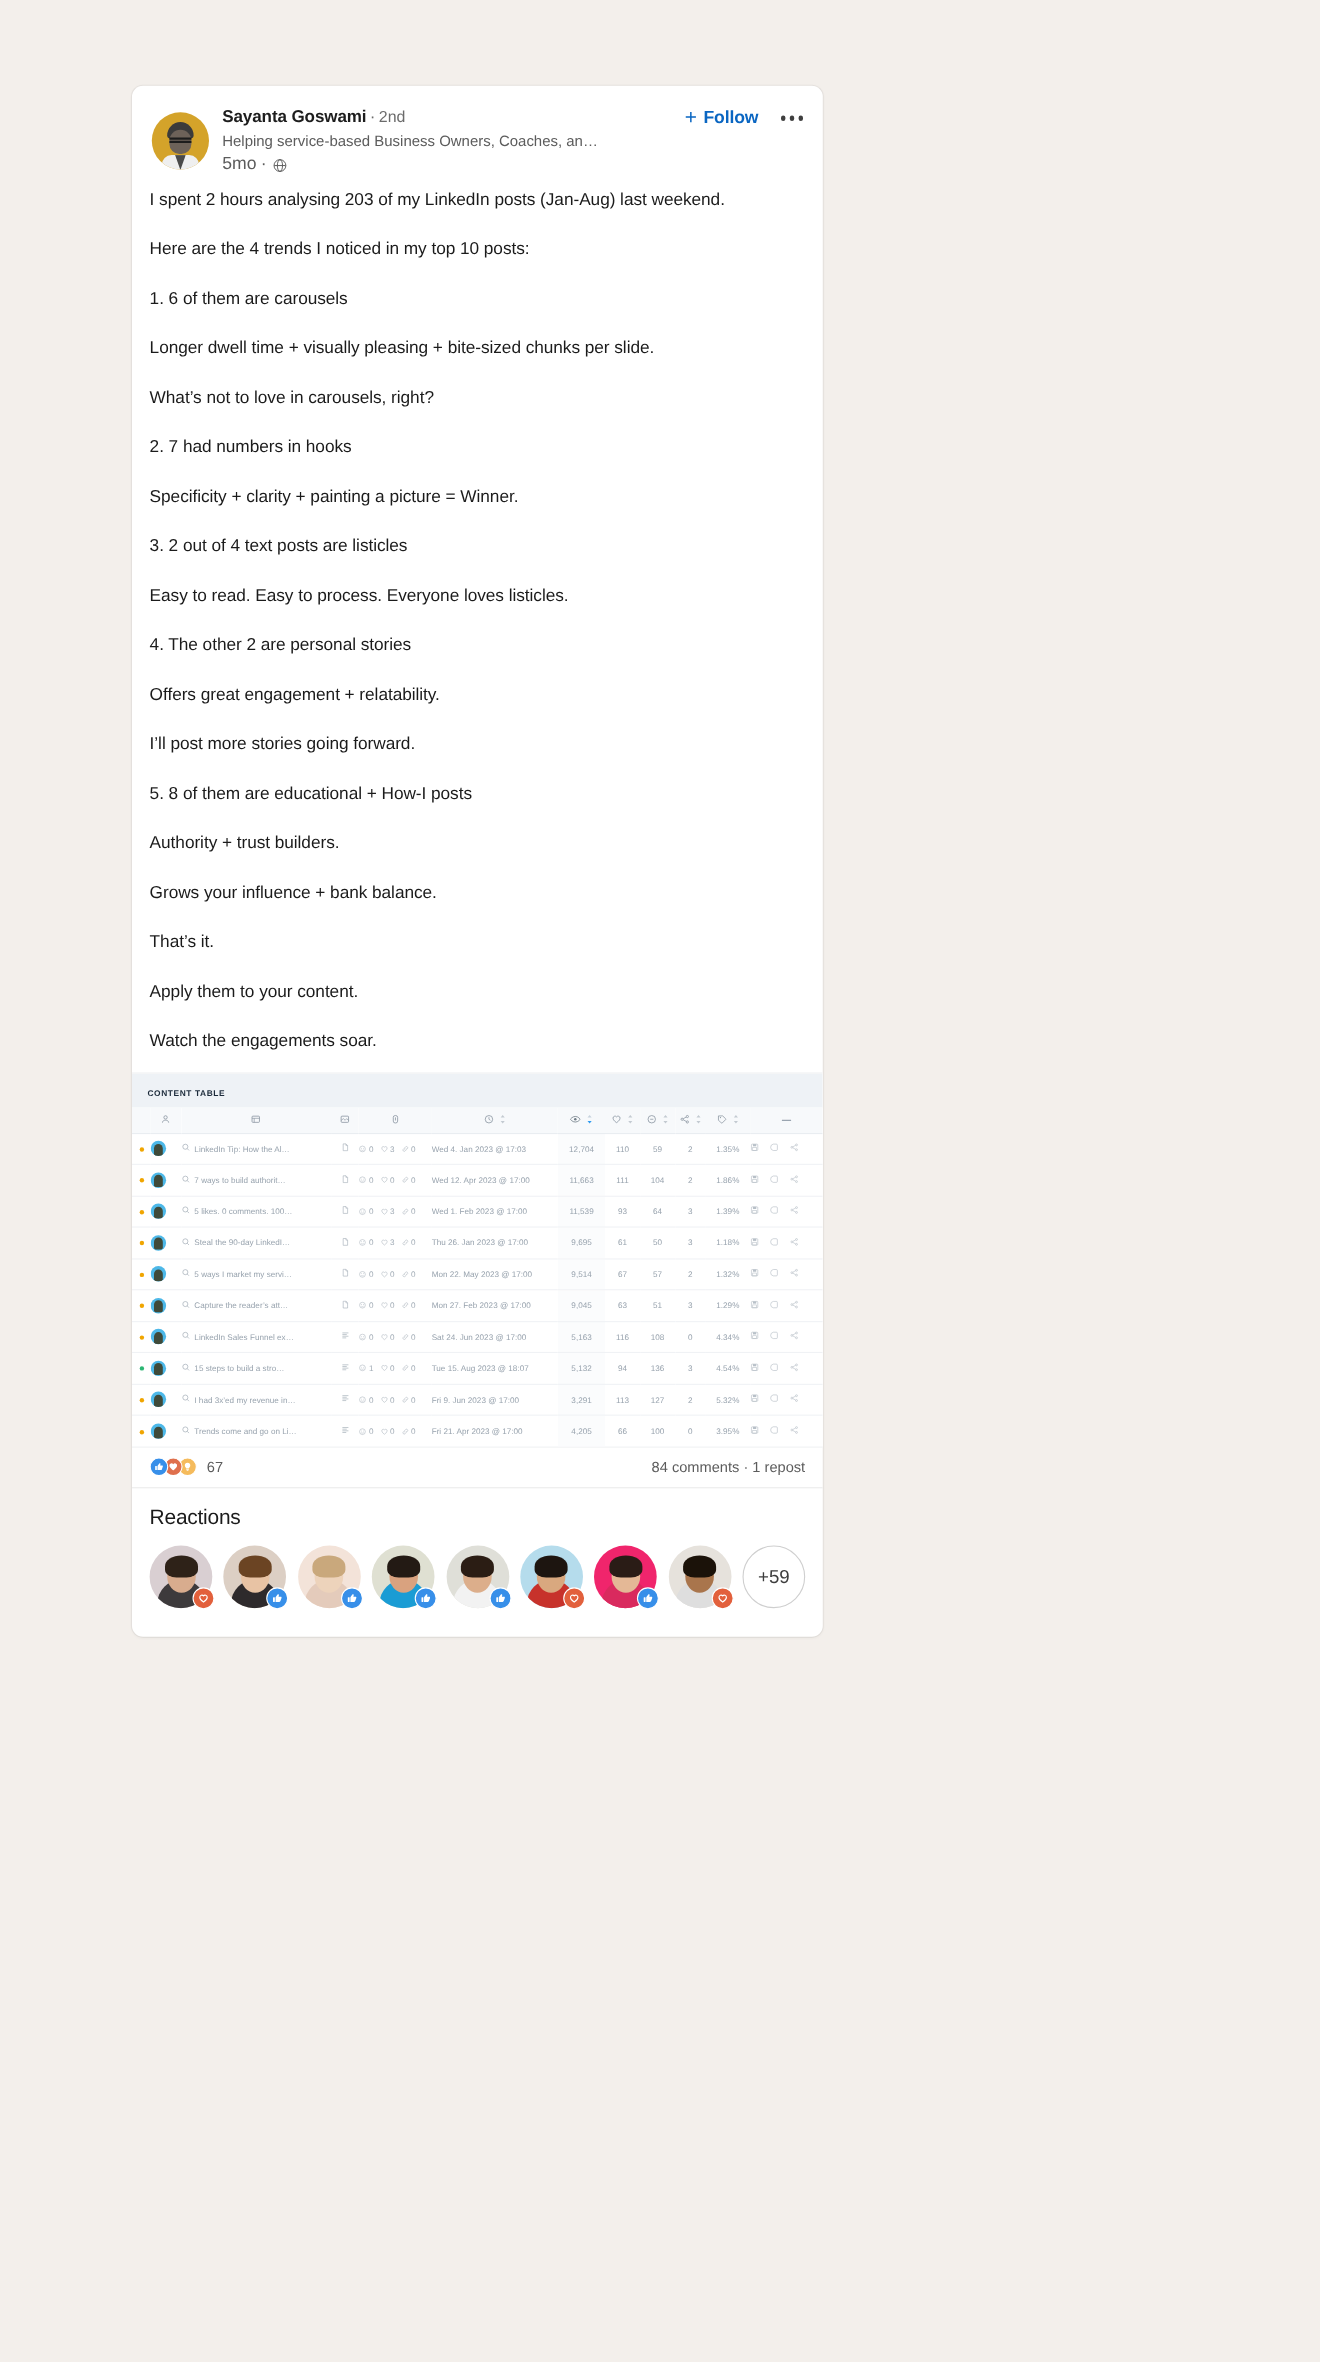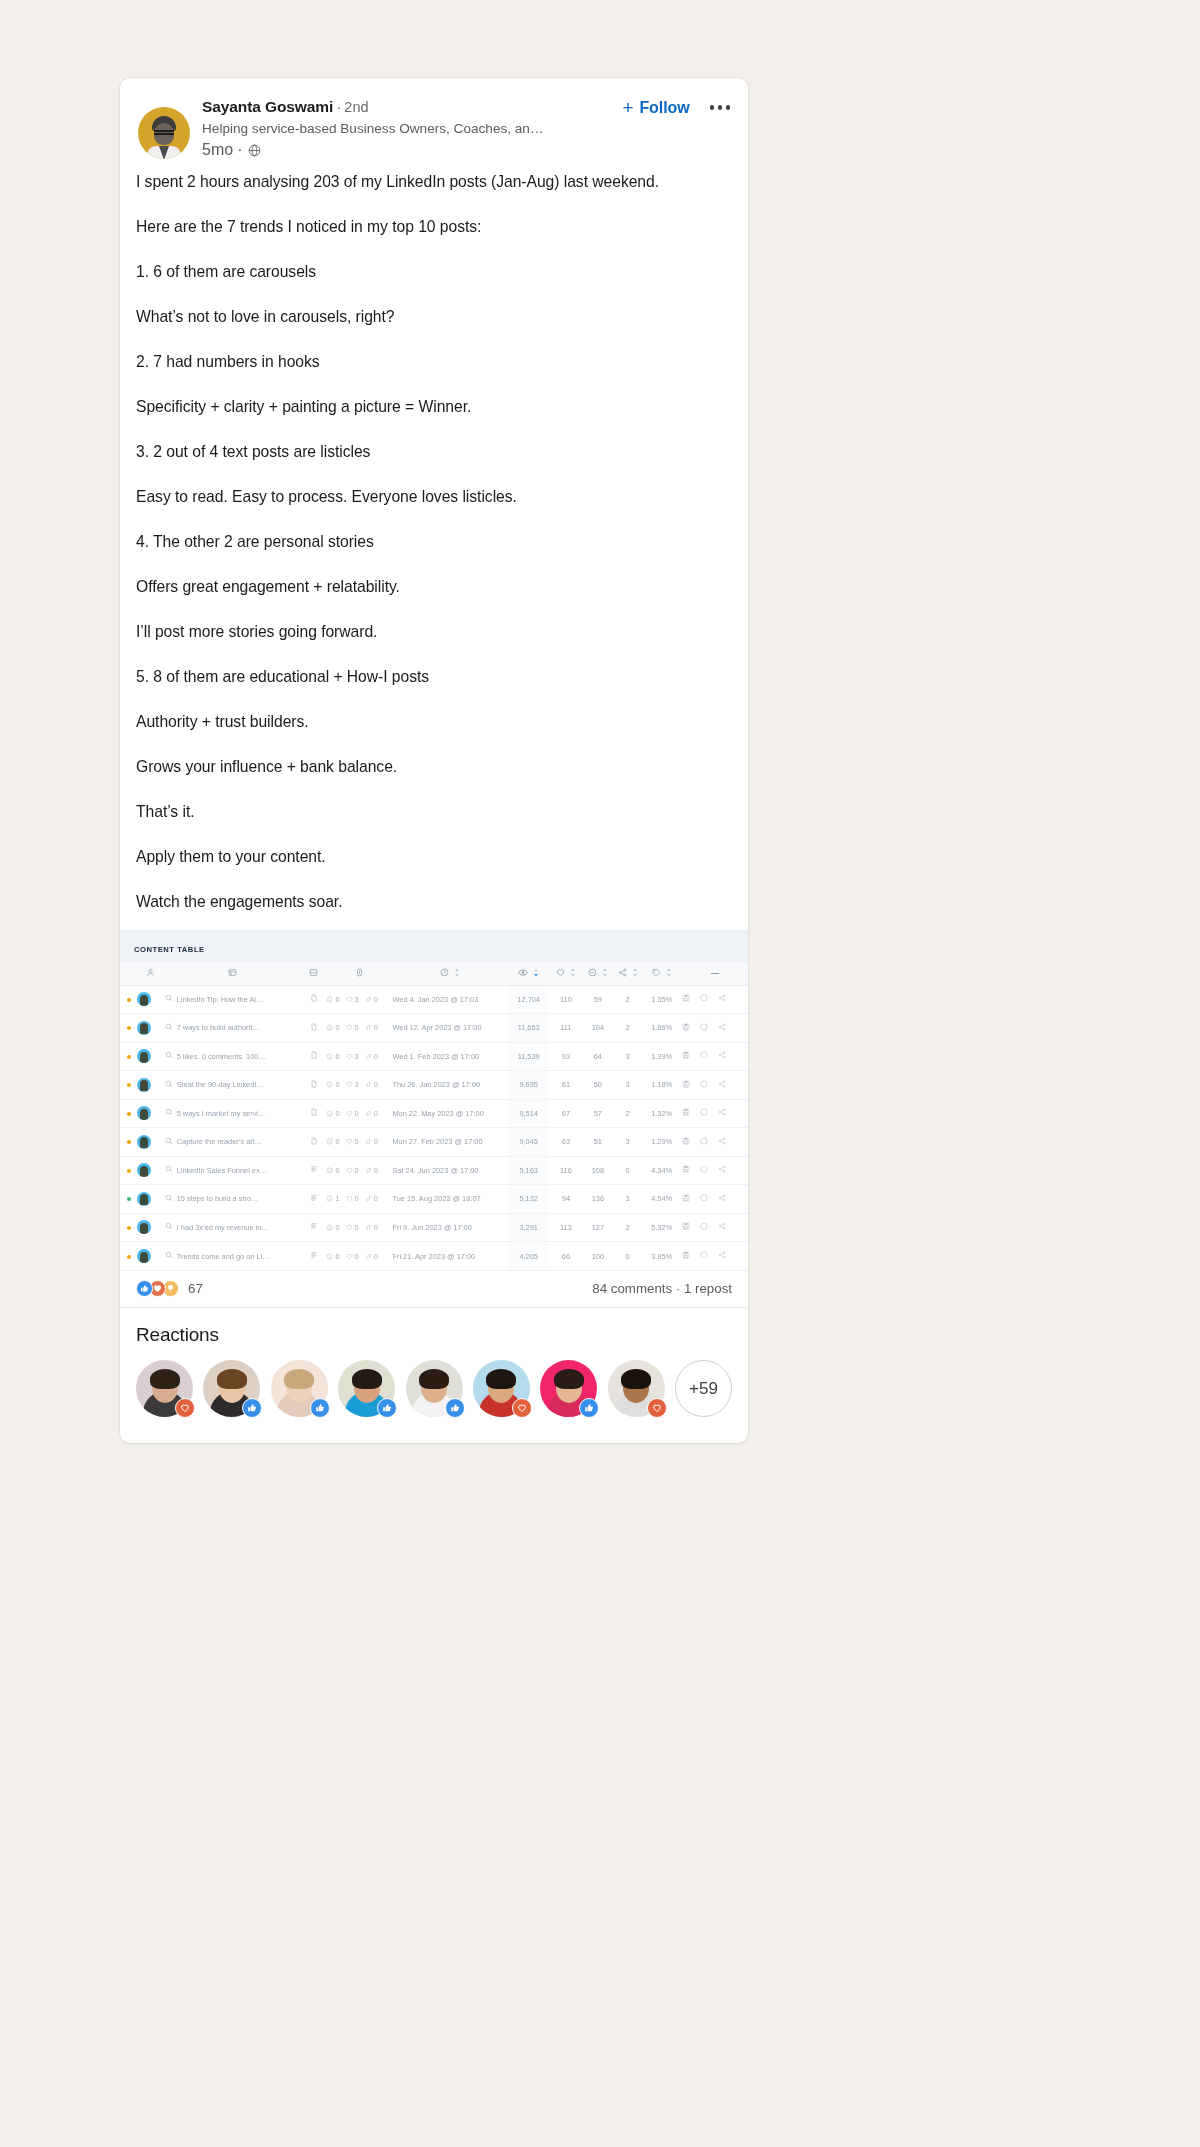--- a/index.html
+++ b/index.html
@@ -27,21 +27,21 @@
     width: 628px;
     background: #ffffff;
     border-radius: 10px;
     box-shadow: 0 0 0 1px rgba(0,0,0,0.045), 0 1px 3px rgba(0,0,0,0.05);
     overflow: hidden;
   }
 
   
   .post-header {
     display: flex;
-    align-items: flex-end;
+    align-items: center;
     padding: 18px 18px 0 18px;
     position: relative;
   }
 
   .avatar-wrap {
     width: 52px;
     height: 52px;
     border-radius: 50%;
     flex: 0 0 52px;
     background: #d4a32a;
@@ -387,22 +387,23 @@
         <button class="more-btn">
           <i></i>
             <i></i>
             <i></i>
         </button>
       </div>
     </div>
 
     <div class="post-body">
       <p>I spent 2 hours analysing 203 of my LinkedIn posts (Jan-Aug) last weekend.</p>
-      <p>Here are the 7 trends I noticed in my top 10 posts:</p>
+      <p>Here are the 4 trends I noticed in my top 10 posts:</p>
       <p>1. 6 of them are carousels</p>
+      <p>Longer dwell time + visually pleasing + bite-sized chunks per slide.</p>
       <p>What’s not to love in carousels, right?</p>
       <p>2.  7 had numbers in hooks</p>
       <p>Specificity + clarity + painting a picture = Winner.</p>
       <p>3. 2 out of 4 text posts are listicles</p>
       <p>Easy to read. Easy to process. Everyone loves listicles.</p>
       <p>4. The other 2 are personal stories</p>
       <p>Offers great engagement + relatability.</p>
       <p>I’ll post more stories going forward.</p>
       <p>5. 8 of them are educational + How-I posts</p>
       <p>Authority + trust builders.</p>

